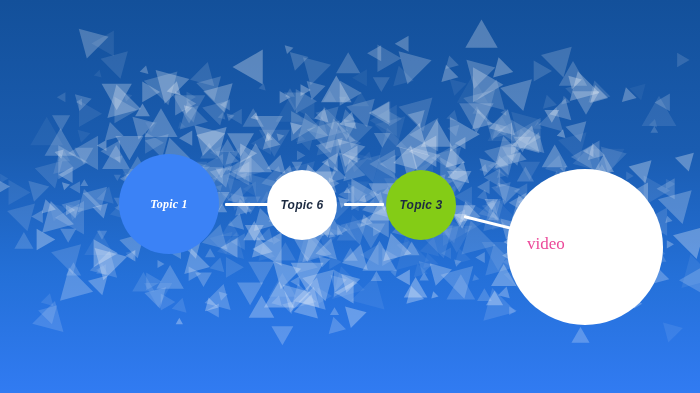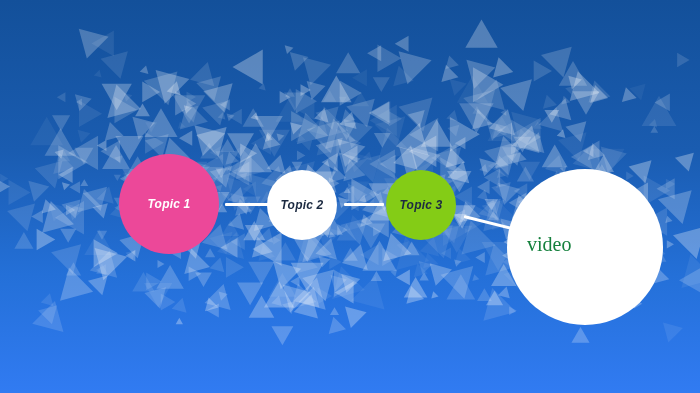--- a/index.html
+++ b/index.html
@@ -42,21 +42,22 @@
     font-style: italic;
     font-size: 12px;
     letter-spacing: 0.2px;
     white-space: nowrap;
   }
   #node-topic-1 {
     left: 119px;
     top: 154px;
     width: 100px;
     height: 100px;
-    background: #ec4899;
+    background: #3b82f6;
+    font-family: Liberation Serif, serif;
   }
   #node-topic-1 .node-label { color: #ffffff; }
   #node-topic-2 {
     left: 267px;
     top: 170px;
     width: 70px;
     height: 70px;
     background: #ffffff;
   }
   #node-topic-3 {
@@ -71,22 +72,22 @@
   #node-video {
     left: 507px;
     top: 169px;
     width: 156px;
     height: 156px;
     background: #ffffff;
     justify-content: flex-start;
   }
   #node-video .video-label {
     font-family: "Liberation Serif", serif;
-    font-size: 20px;
-    color: #15803d;
+    font-size: 17px;
+    color: #ec4899;
     margin-left: 20px;
     margin-top: -6px;
     white-space: nowrap;
   }
   #connector-1 { left: 225px; top: 203px; width: 46px; }
   #connector-2 { left: 344px; top: 203px; width: 40px; }
   #connector-3 {
     left: 464px; top: 215px; width: 54px;
     transform: rotate(14deg);
   }
@@ -718,21 +719,21 @@
 
   <div class="connector" id="connector-1"></div>
   <div class="connector" id="connector-2"></div>
   <div class="connector" id="connector-3"></div>
 
   <div class="node" id="node-topic-1">
     <span class="node-label">Topic 1</span>
   </div>
 
   <div class="node" id="node-topic-2">
-    <span class="node-label">Topic 2</span>
+    <span class="node-label">Topic 6</span>
   </div>
 
   <div class="node" id="node-topic-3">
     <span class="node-label">Topic 3</span>
   </div>
 
   <div class="node" id="node-video">
     <span class="video-label">video</span>
   </div>
 

